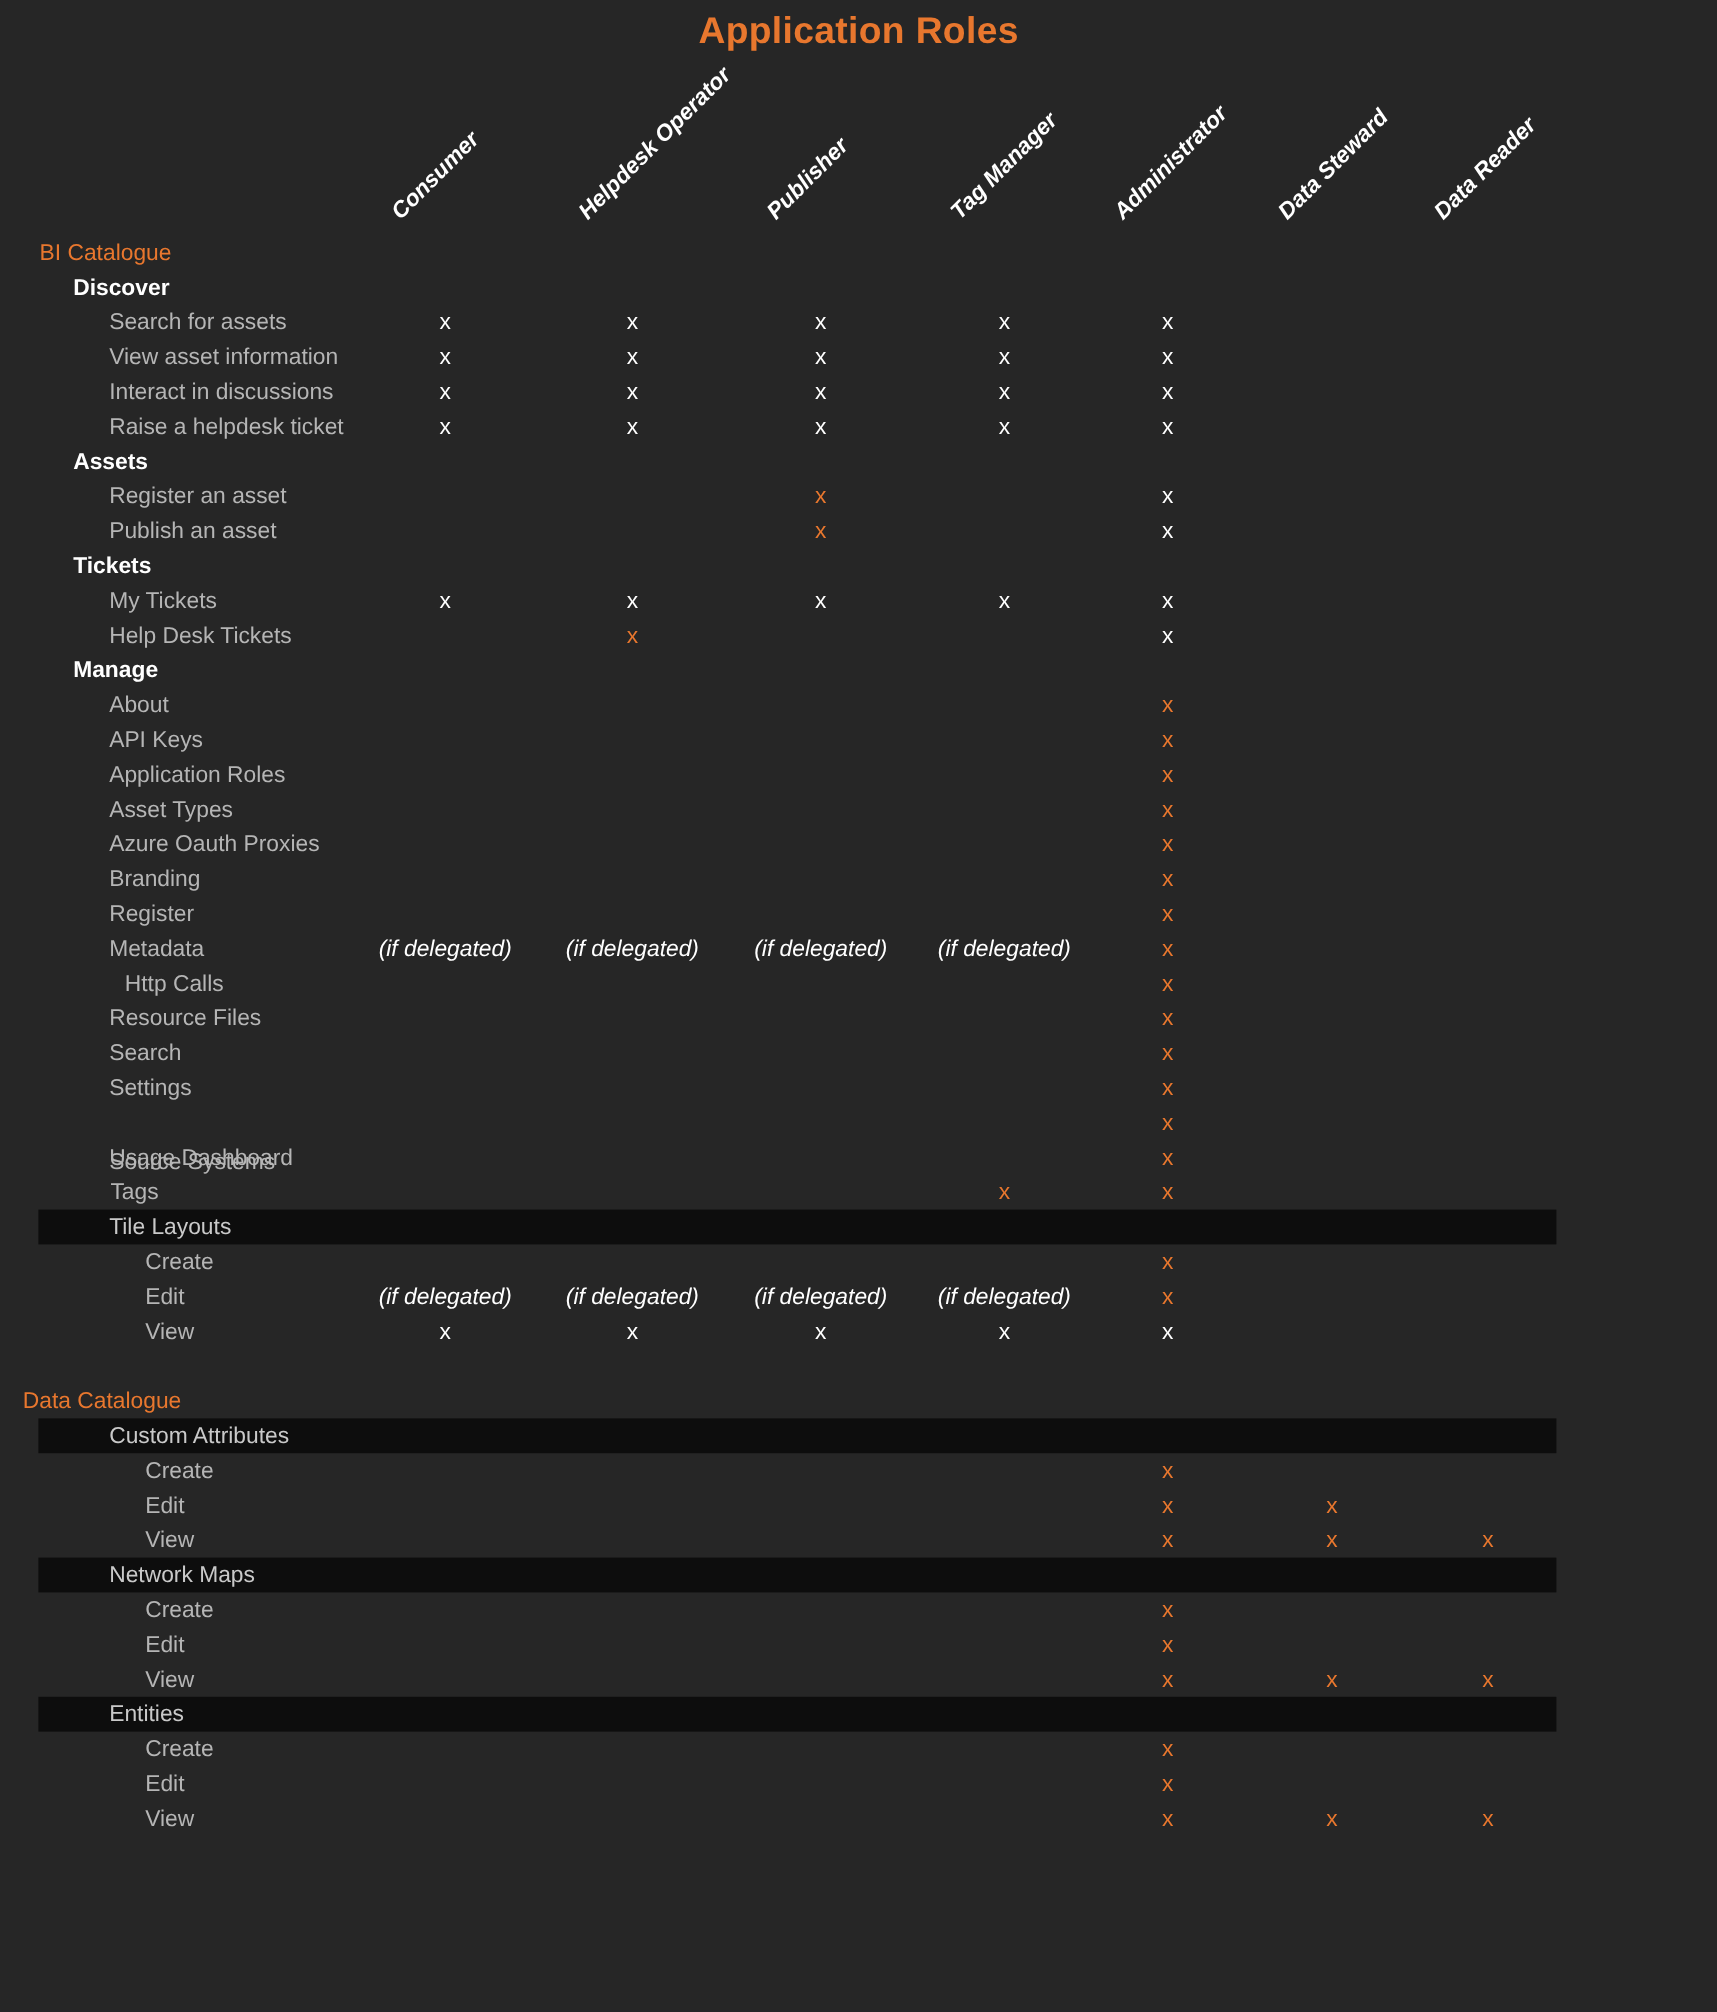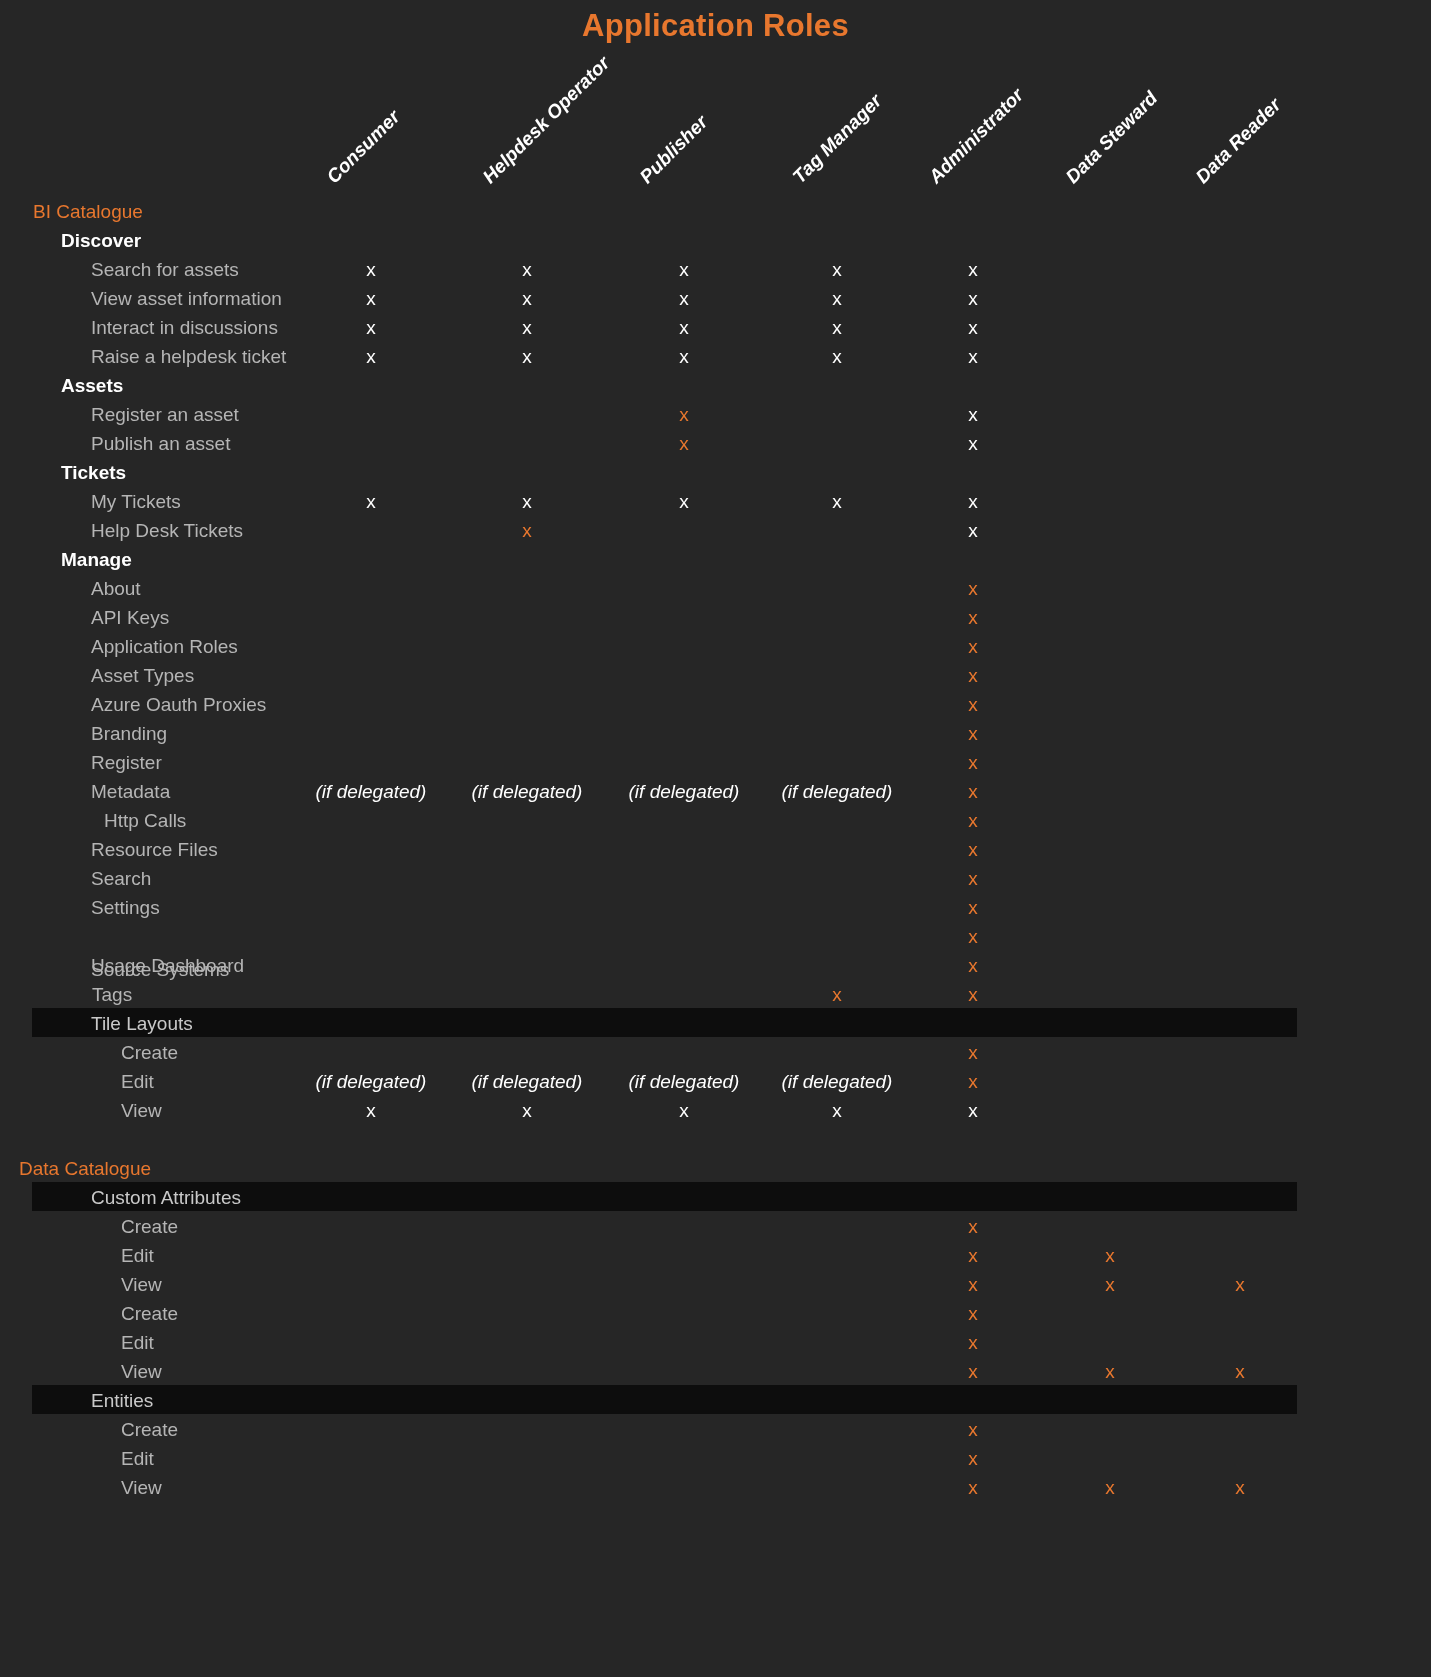--- a/index.html
+++ b/index.html
@@ -264,20 +264,24 @@
       <div class="lbl" style="left: 121px;">Edit</div>
       <div class="mark x-orange" style="left: 973px;">x</div>
       <div class="mark x-orange" style="left: 1110px;">x</div>
     </div>
     <div class="row lvl-sub">
       <div class="lbl" style="left: 121px;">View</div>
       <div class="mark x-orange" style="left: 973px;">x</div>
       <div class="mark x-orange" style="left: 1110px;">x</div>
       <div class="mark x-orange" style="left: 1240px;">x</div>
     </div>
+    <div class="row lvl-band">
+      <div class="band-bg"></div>
+      <div class="lbl" style="left: 91px;">Network Maps</div>
+    </div>
     <div class="row lvl-sub">
       <div class="lbl" style="left: 121px;">Create</div>
       <div class="mark x-orange" style="left: 973px;">x</div>
     </div>
     <div class="row lvl-sub">
       <div class="lbl" style="left: 121px;">Edit</div>
       <div class="mark x-orange" style="left: 973px;">x</div>
     </div>
     <div class="row lvl-sub">
       <div class="lbl" style="left: 121px;">View</div>

